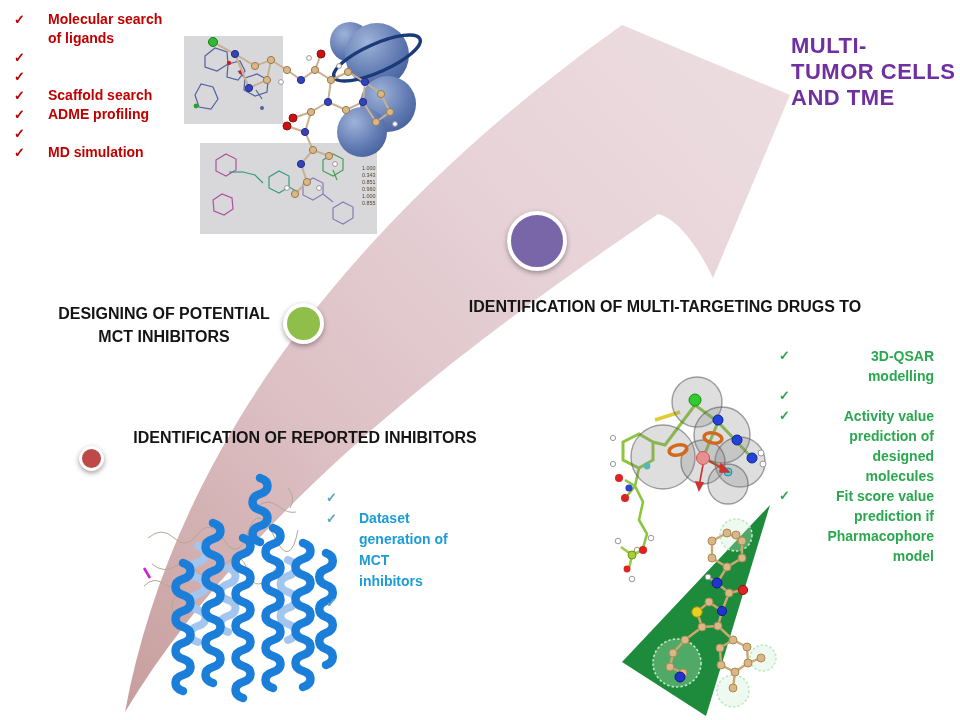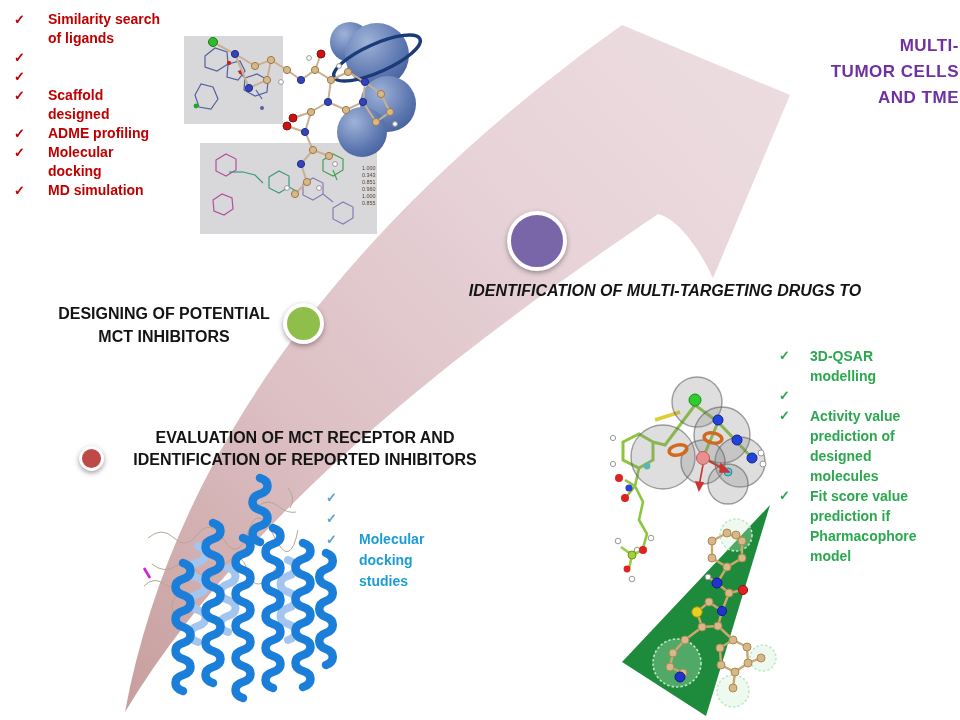--- a/index.html
+++ b/index.html
@@ -7,22 +7,22 @@
     position:relative;width:960px;height:720px;background:#ffffff;overflow:hidden;
     font-family:"Liberation Sans", sans-serif;
   }
   .layer{position:absolute;}
   svg{display:block;}
 
   
   .heading{position:absolute;text-align:center;font-weight:bold;color:#141414;z-index:3;}
   .h-std{font-size:16px;line-height:22px;}
   .goal-title{
-    position:absolute;left:791px;top:33px;width:168px;text-align:right;
-    font-size:17px;line-height:26px;font-weight:bold;color:#7030A0;letter-spacing:.5px;z-index:3;
+    position:absolute;left:791px;top:33px;width:168px;text-align:left;
+    font-size:22px;line-height:26px;font-weight:bold;color:#7030A0;letter-spacing:.5px;z-index:3;
   }
 
   
   .dot{position:absolute;border-radius:50%;border:4px solid #fff;
        box-shadow:0 2px 5px rgba(90,70,80,.55);z-index:2;}
   .dot-purple{left:507px;top:211px;width:52px;height:52px;background:#7866A8;}
   .dot-green{left:283px;top:303px;width:33px;height:33px;background:#8FBE4A;}
   .dot-red{left:79px;top:446px;width:19px;height:19px;background:#BE4A48;border-width:3px;}
 
   
@@ -30,21 +30,21 @@
   .chk-item{display:flex;align-items:flex-start;}
   .tick{flex:0 0 auto;font-weight:bold;}
   .chk-red{left:14px;top:10px;font-size:14px;line-height:19px;color:#C00000;}
   .chk-red .tick{width:34px;font-size:13px;color:#C00000;}
   .chk-red .chk-text{width:120px;}
   .chk-blue{left:326px;top:487px;font-size:14px;line-height:21px;color:#1B9CD8;}
   .chk-blue .tick{width:33px;font-size:13px;color:#5FA3C5;}
   .chk-blue .chk-text{width:95px;}
   .chk-green{left:779px;top:346px;font-size:14px;line-height:20px;color:#2BA84F;}
   .chk-green .tick{width:31px;font-size:13px;color:#2BA84F;}
-  .chk-green .chk-text{width:124px;}
+  .chk-green .chk-text{width:124px;text-align:right;}
 </style>
 </head>
 <body>
 
 <div class="canvas">
 
   <svg class="layer" style="left:0;top:0;z-index:0" width="960" height="720" viewBox="0 0 960 720">
     <defs>
       <linearGradient id="arrowGrad" gradientUnits="userSpaceOnUse" x1="125" y1="712" x2="790" y2="95">
         <stop offset="0" stop-color="#c79e9d"></stop>
@@ -301,68 +301,66 @@
     <div>MULTI-</div>
     <div>TUMOR CELLS</div>
     <div>AND TME</div>
   </div>
 
   <div class="heading h-std" style="left:36px;top:302px;width:256px;line-height:23px;">
     <div>DESIGNING OF POTENTIAL</div>
     <div>MCT INHIBITORS</div>
   </div>
 
-  <div class="heading h-std" style="left:430px;top:280px;width:470px;font-style:italic;">
+  <div class="heading h-std" style="left:430px;top:296px;width:470px;">
     <div>IDENTIFICATION OF MULTI-TARGETING  DRUGS TO</div>
   </div>
 
   <div class="heading h-std" style="left:100px;top:427px;width:410px;">
-    <div>EVALUATION OF MCT RECEPTOR AND</div>
     <div>IDENTIFICATION OF REPORTED INHIBITORS</div>
   </div>
 
   <ul class="chk-list chk-red">
     <li class="chk-item">
       <span class="tick">✓</span>
-      <span class="chk-text">Similarity search of ligands</span>
-      </li>
-    <li class="chk-item">
-      <span class="tick">✓</span>
-      </li>
-    <li class="chk-item">
-      <span class="tick">✓</span>
-      </li>
-    <li class="chk-item">
-      <span class="tick">✓</span>
-      <span class="chk-text">Scaffold designed</span>
+      <span class="chk-text">Molecular search of ligands</span>
+      </li>
+    <li class="chk-item">
+      <span class="tick">✓</span>
+      </li>
+    <li class="chk-item">
+      <span class="tick">✓</span>
+      </li>
+    <li class="chk-item">
+      <span class="tick">✓</span>
+      <span class="chk-text">Scaffold search</span>
       </li>
     <li class="chk-item">
       <span class="tick">✓</span>
       <span class="chk-text">ADME profiling</span>
       </li>
     <li class="chk-item">
       <span class="tick">✓</span>
-      <span class="chk-text">Molecular docking</span>
       </li>
     <li class="chk-item">
       <span class="tick">✓</span>
       <span class="chk-text">MD simulation</span>
       </li>
   </ul>
 
   <ul class="chk-list chk-blue">
     <li class="chk-item">
       <span class="tick">✓</span>
       </li>
     <li class="chk-item">
       <span class="tick">✓</span>
-      </li>
-    <li class="chk-item">
-      <span class="tick">✓</span>
-      <span class="chk-text">Molecular docking studies</span>
+      <span class="chk-text">Dataset generation of MCT inhibitors</span>
+      </li>
+    <li class="chk-item">
+      <span class="tick">✓</span>
       </li>
   </ul>
 
   <ul class="chk-list chk-green">
     <li class="chk-item">
       <span class="tick">✓</span>
       <span class="chk-text">3D-QSAR modelling</span>
       </li>
     <li class="chk-item">
       <span class="tick">✓</span>

